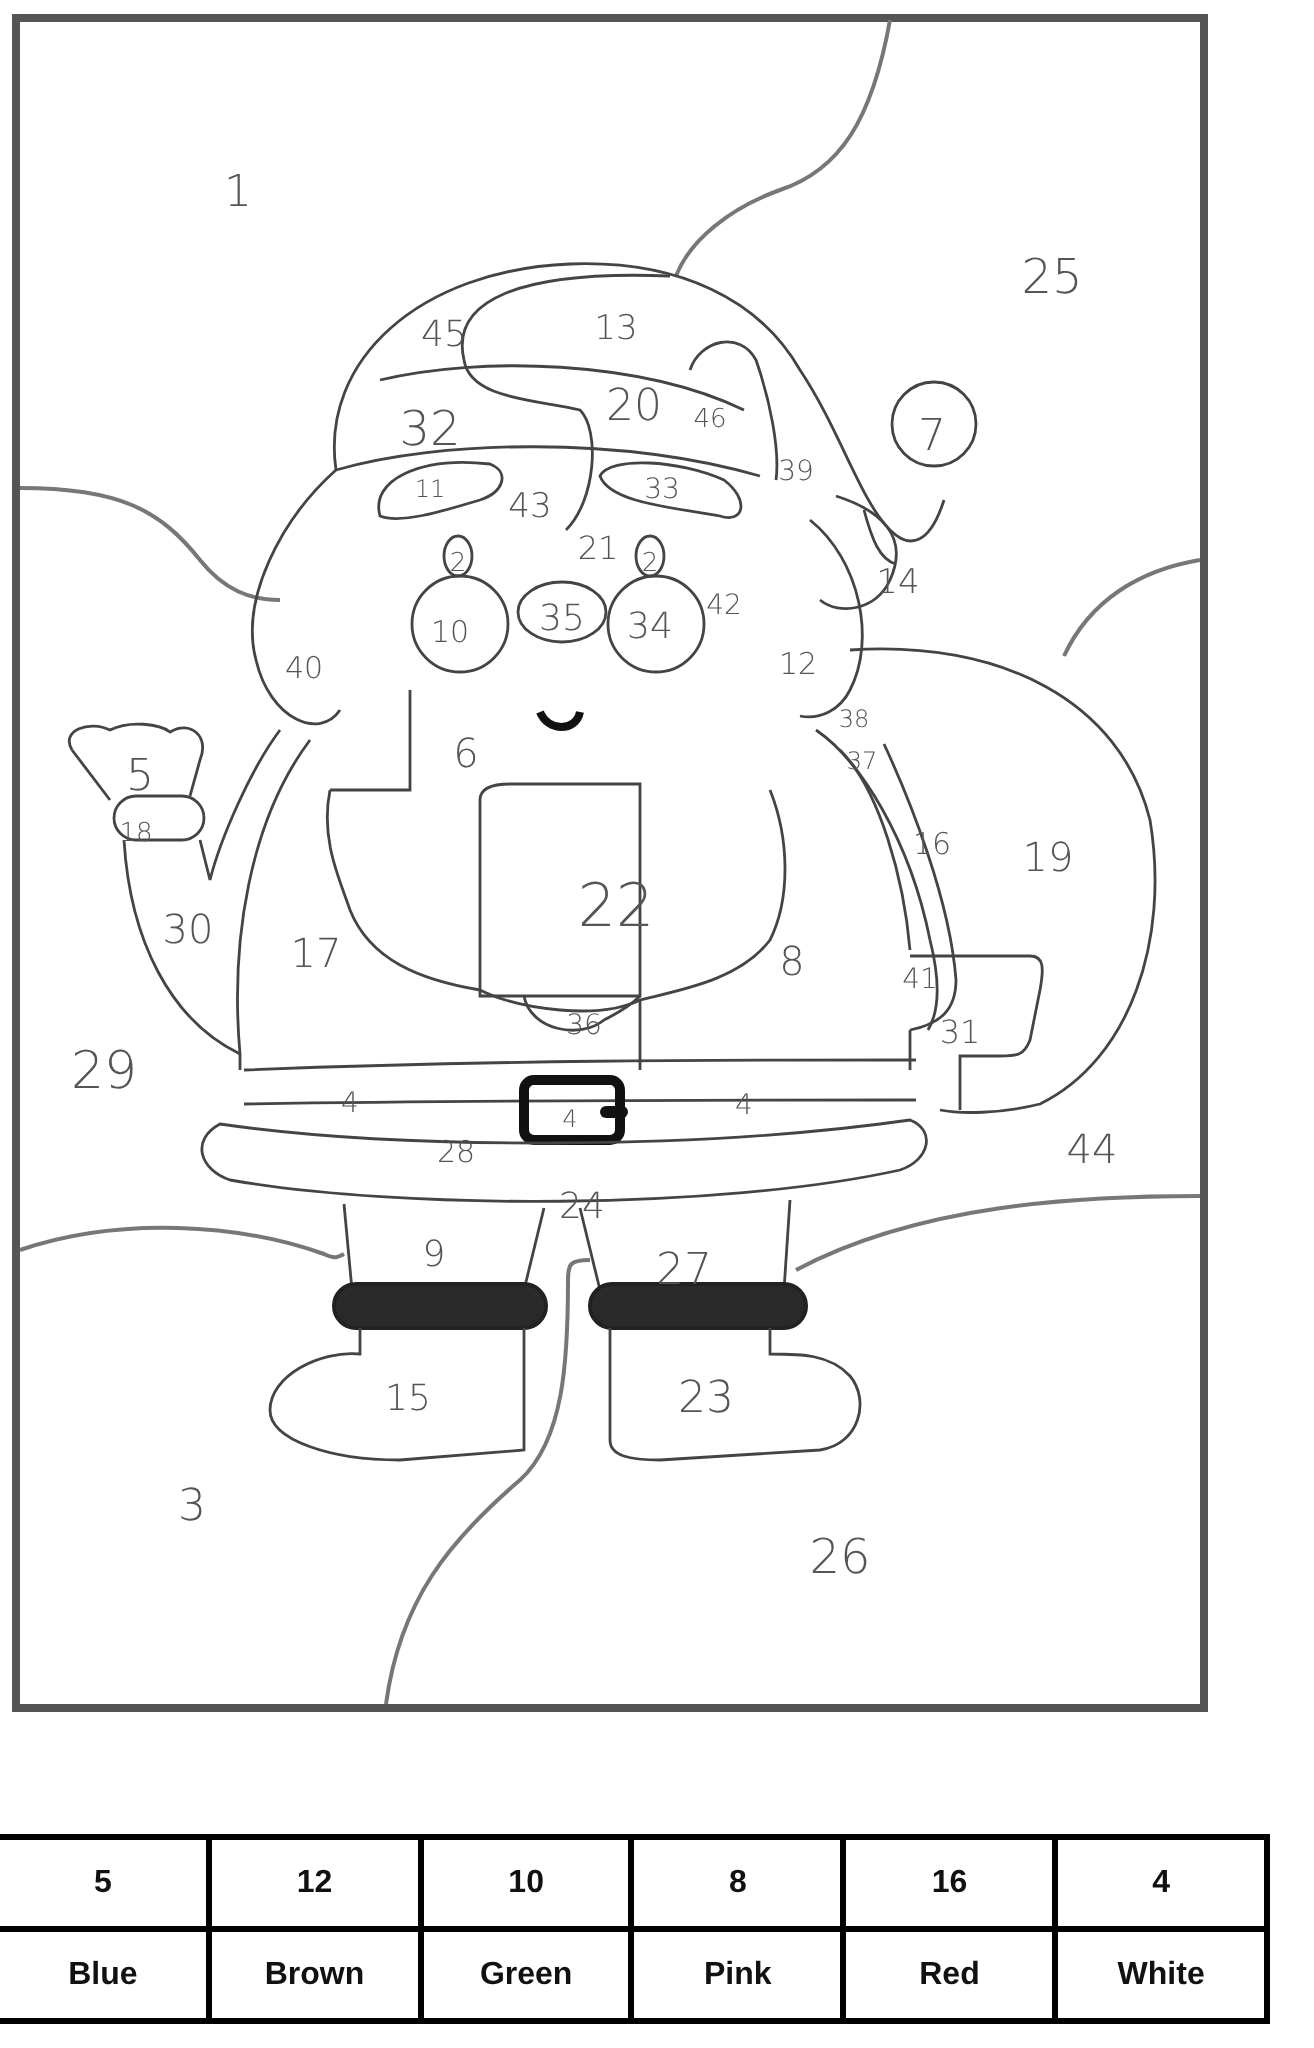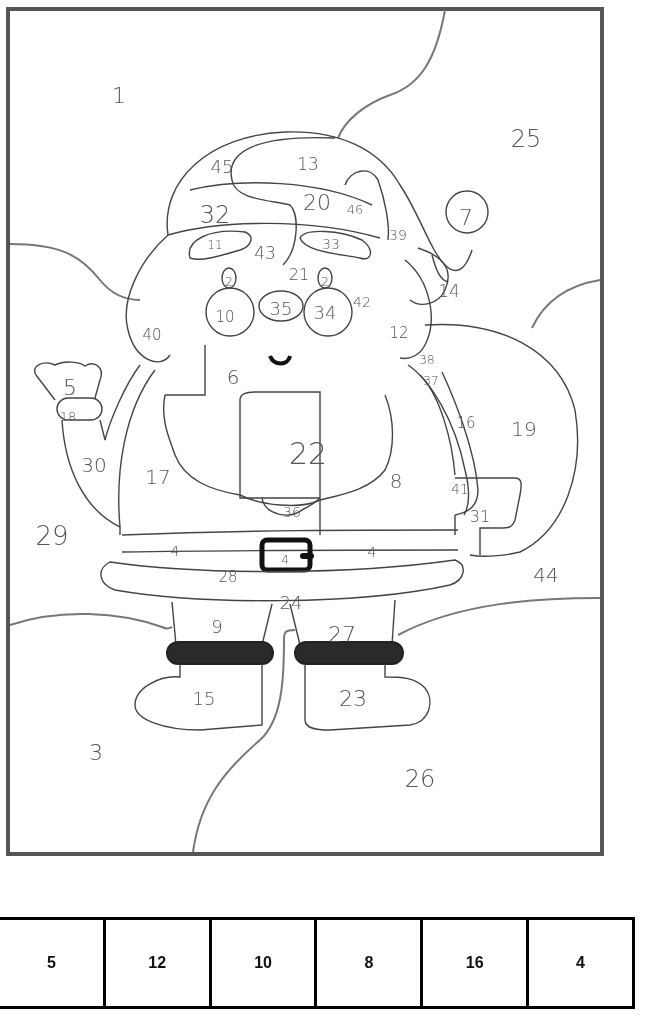--- a/index.html
+++ b/index.html
@@ -172,14 +172,22 @@
 <table id="key-table">
   <tbody>
       <tr>
     <td>5</td>
     <td>12</td>
     <td>10</td>
     <td>8</td>
     <td>16</td>
     <td>4</td>
   </tr>
+  <tr>
+    <td>Blue</td>
+    <td>Brown</td>
+    <td>Green</td>
+    <td>Pink</td>
+    <td>Red</td>
+    <td>White</td>
+  </tr>
 </tbody>
   </table>
 
 </body></html>

